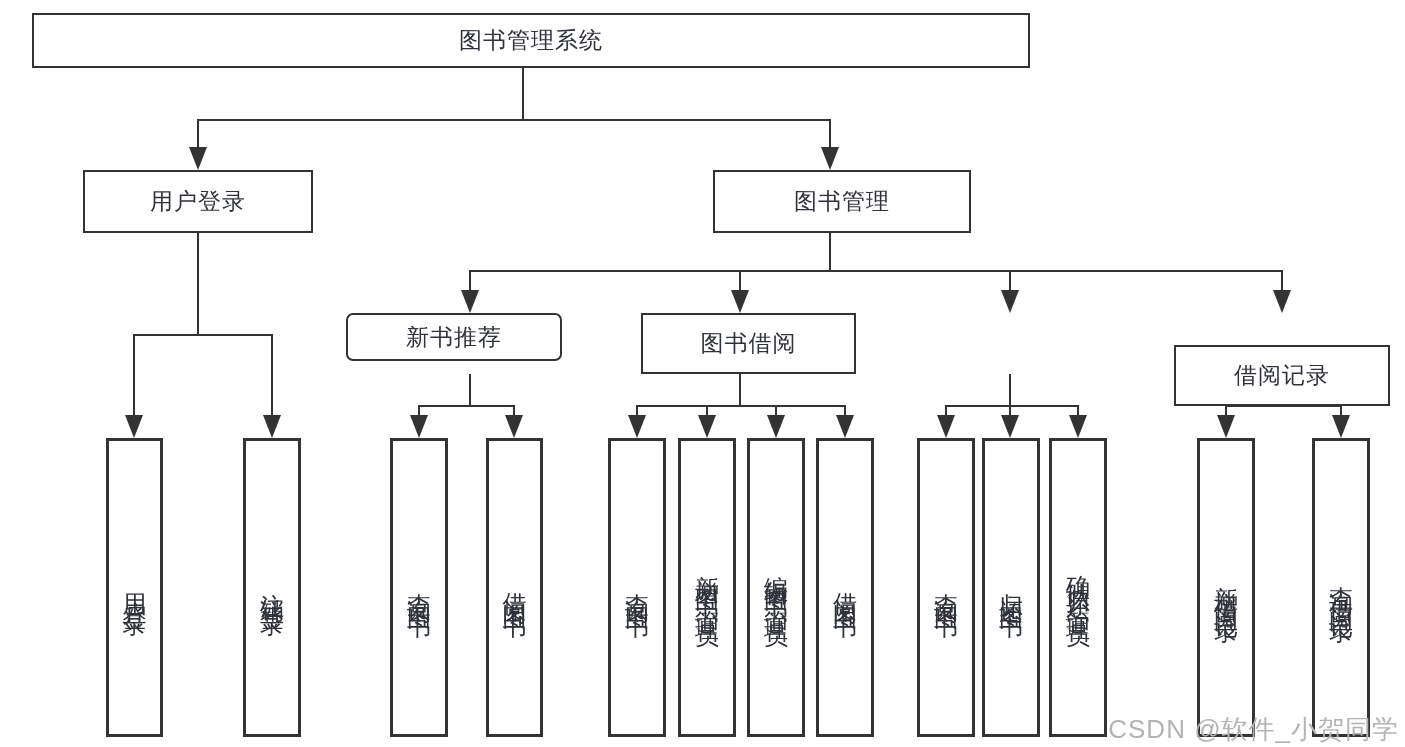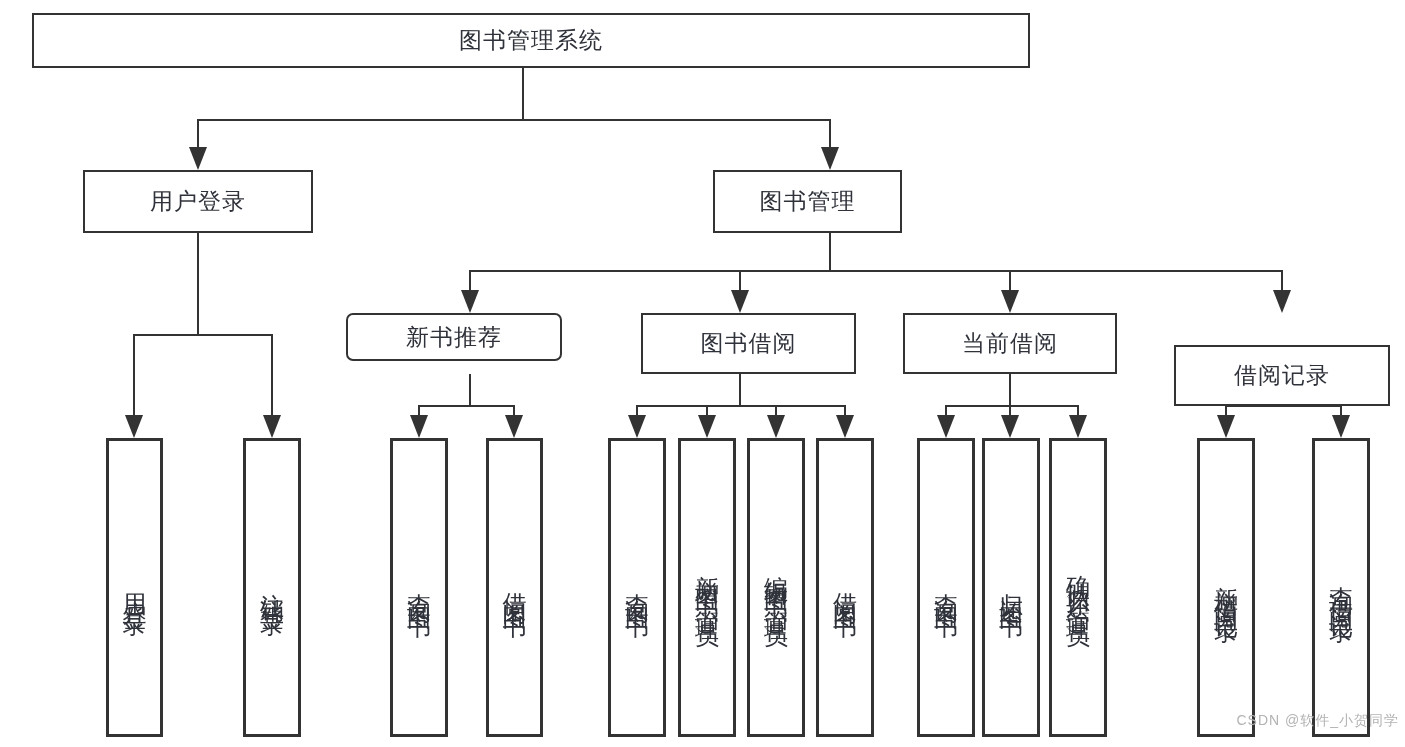--- a/index.html
+++ b/index.html
@@ -30,21 +30,21 @@
     writing-mode:vertical-rl;
     text-orientation:mixed;
     font-size:24px;
     letter-spacing:7px;
     line-height:1;
     white-space:nowrap;
   }
   .watermark{
     position:absolute;
     right:6px;top:712px;
-    font-size:14px;
+    font-size:26px;
     color:#b3b3b3;
     letter-spacing:1px;
     white-space:nowrap;
   }
 </style>
 </head>
 <body>
 
 <div class="stage">
 
@@ -117,32 +117,29 @@
     </g>
   </svg>
 
   <div class="box" style="left:24px;top:13px;width:998px;height:55px;margin-left:8px;">
     <span>图书管理系统</span>
   </div>
 
   <div class="box" style="left:83px;top:170px;width:230px;height:63px;">
     <span>用户登录</span>
   </div>
-  <div class="box" style="left:713px;top:170px;width:189px;height:63px;">
+  <div class="box" style="left:713px;top:170px;width:258px;height:63px;">
     <span>图书管理</span>
   </div>
 
   <div class="box" style="left:346px;top:313px;width:216px;height:48px;border-radius:7px;">
     <span>新书推荐</span>
   </div>
   <div class="box" style="left:633px;top:313px;width:215px;height:61px;margin-left:8px;">
     <span>图书借阅</span>
-  </div>
-  <div class="box" style="left:903px;top:313px;width:214px;height:61px;">
-    <span>当前借阅</span>
   </div>
   <div class="box" style="left:1174px;top:313px;width:216px;height:61px;margin-top:32px;">
     <span>借阅记录</span>
   </div>
 
   <div class="box leaf" style="left:106px;width:57px;">
     <span class="vtext">用户登录</span>
   </div>
   <div class="box leaf" style="left:243px;width:58px;">
     <span class="vtext">注销登录</span>

